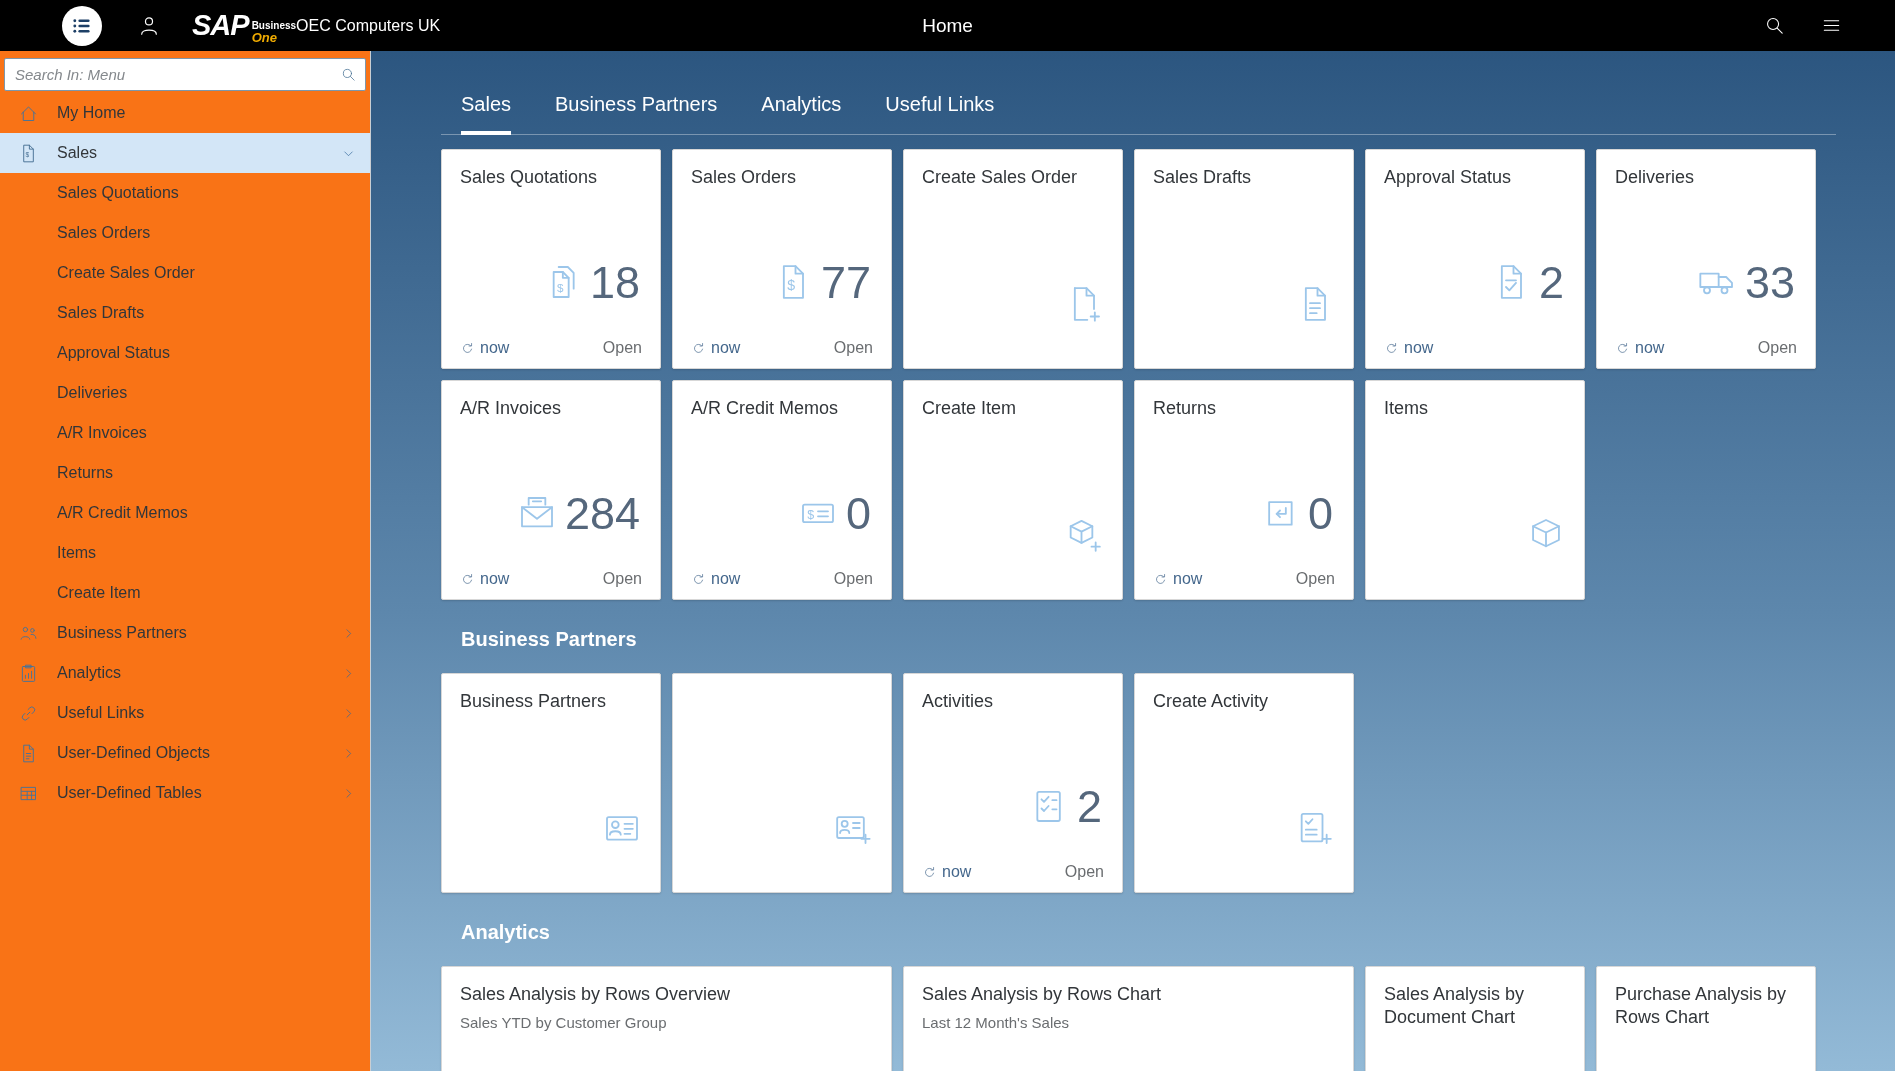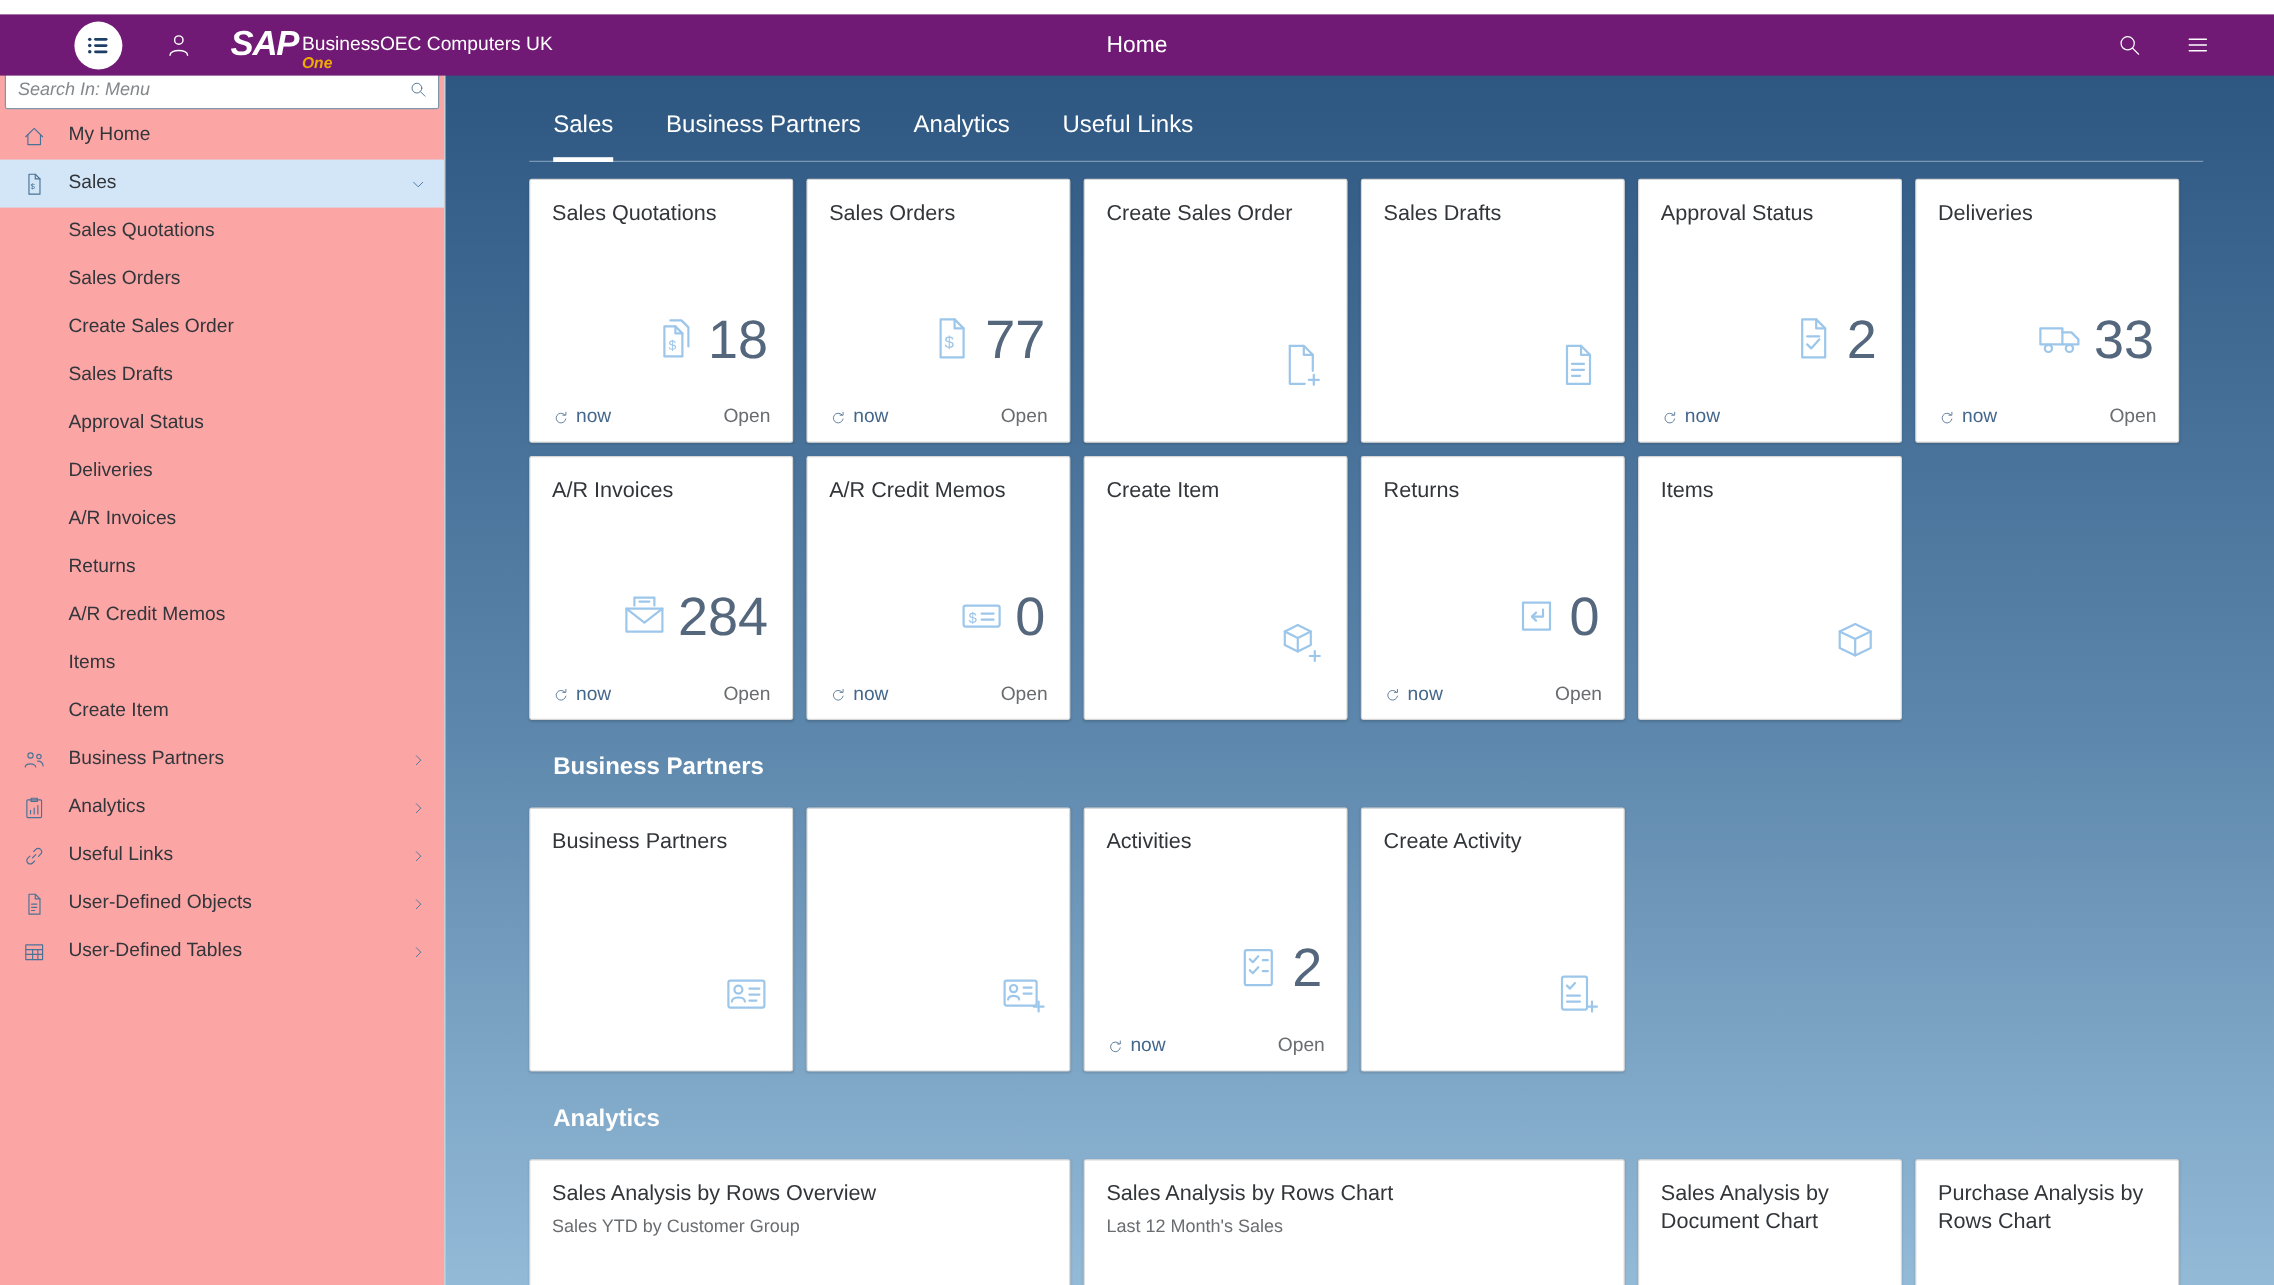--- a/index.html
+++ b/index.html
@@ -9,47 +9,47 @@
     width: 1895px; height: 1071px;
     overflow: hidden;
     font-family: "Liberation Sans", "DejaVu Sans", sans-serif;
     background: #fff;
   }
   .icn { display: inline-block; line-height: 0; }
   .icn svg { width: 100%; height: 100%; display: block; }
 
   
   .topbar {
-    position: fixed; top: 12px; left: 0; width: 1895px; height: 51px;
-    background: #701a75; color: #fff;
+    position: fixed; top: 0; left: 0; width: 1895px; height: 51px;
+    background: #000000; color: #fff;
     display: flex; align-items: center; z-index: 20;
   }
   .hamb {
     margin-left: 62px; width: 40px; height: 40px; border-radius: 50%;
     background: #fff; border: none; padding: 4px; cursor: pointer;
     display: flex; align-items: center; justify-content: center; flex: none;
   }
   .tb-person { width: 26px; height: 26px; color: #fff; margin-left: 34px; cursor: pointer; }
   .logo { display: flex; align-items: center; margin-left: 30px; gap: 3px; }
   .logo-sap { font-size: 29px; font-weight: bold; font-style: italic; letter-spacing: -1px; color: #fff; }
   .logo-stack { display: flex; flex-direction: column; line-height: 1; margin-top: 2px; }
-  .logo-business { font-size: 16px; font-weight: normal; color: #fff; margin-top: 12px; }
+  .logo-business { font-size: 10px; font-weight: bold; color: #fff; margin-top: 12px; }
   .logo-one { font-size: 13px; font-weight: bold; font-style: italic; color: #f0ab00; }
   .tb-company { font-size: 16px; color: #fff; }
   .tb-title {
     position: absolute; left: 50%; transform: translateX(-50%);
     font-size: 19px; color: #fff;
   }
   .tb-right { position: absolute; right: 52px; display: flex; align-items: center; gap: 34px; }
   .tb-ic { width: 23px; height: 23px; color: #fff; cursor: pointer; }
 
   
   .sidebar {
     position: fixed; top: 51px; left: 0; width: 371px; bottom: 0;
-    background: #fca5a5; border-right: 1px solid #c9ced3; z-index: 10;
+    background: #f97316; border-right: 1px solid #c9ced3; z-index: 10;
   }
   .sb-search { position: relative; margin: 7px 4px 2px 4px; }
   .sb-search input {
     width: 100%; height: 33px; border: 1px solid #7d97ab; border-radius: 2px;
     padding: 0 36px 0 10px; font-size: 15px; color: #32363a;
     font-family: "Liberation Sans", "DejaVu Sans", sans-serif; outline: none;
   }
   .sb-search input::placeholder { font-style: italic; color: #84888c; }
   .sb-search .mag { position: absolute; right: 9px; top: 8px; width: 17px; height: 17px; color: #4a7296; }
   .menu { margin-top: 1px; }

